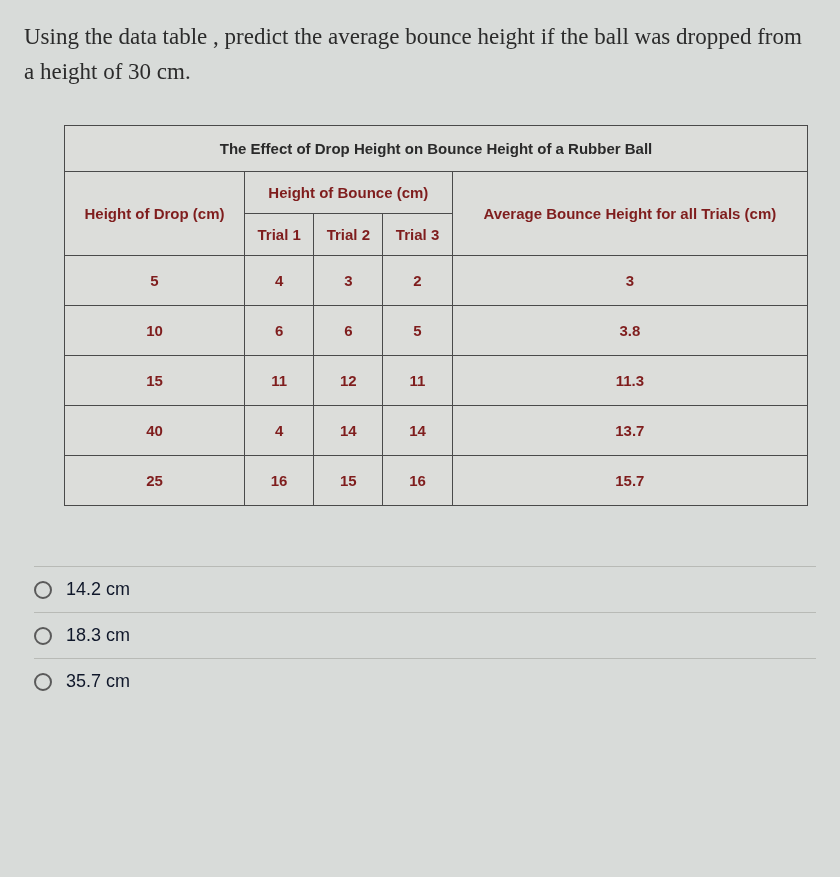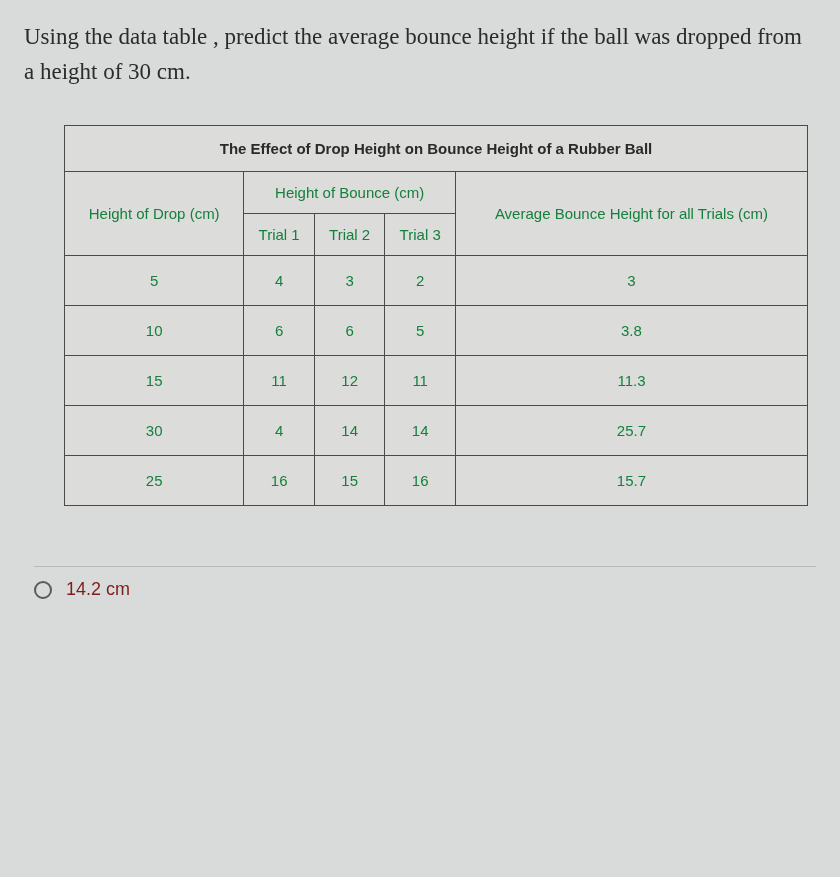--- a/index.html
+++ b/index.html
@@ -28,23 +28,23 @@
     }
     table {
       border-collapse: collapse;
       width: 744px;
       background: #dcddda;
     }
     td, th {
       border: 1.5px solid #4a4a4a;
       text-align: center;
       vertical-align: middle;
-      font-weight: normal;
+      font-weight: bold;
       font-size: 15px;
-      color: #15803d;
+      color: #7f1d1d;
     }
     .title-cell {
       font-weight: bold;
       font-size: 15px;
       padding: 14px 8px;
       color: #2a2a2a;
     }
     .header-cell {
       font-size: 15px;
       padding: 10px 8px;
@@ -59,21 +59,21 @@
     }
     .options {
       margin-left: 10px;
     }
     .option-row {
       display: flex;
       align-items: center;
       padding: 12px 0;
       border-top: 1px solid #b8bab6;
       font-size: 18px;
-      color: #7f1d1d;
+      color: #0f172a;
     }
     .option-row:first-child {
       border-top: 1px solid #b8bab6;
     }
     .radio {
       width: 18px;
       height: 18px;
       border: 2px solid #5a5a5a;
       border-radius: 50%;
       margin-right: 14px;
@@ -117,35 +117,43 @@
       <td class="data-cell">3.8</td>
     </tr>
     <tr>
       <td class="data-cell">15</td>
       <td class="data-cell">11</td>
       <td class="data-cell">12</td>
       <td class="data-cell">11</td>
       <td class="data-cell">11.3</td>
     </tr>
     <tr>
-      <td class="data-cell">30</td>
+      <td class="data-cell">40</td>
       <td class="data-cell">4</td>
       <td class="data-cell">14</td>
       <td class="data-cell">14</td>
-      <td class="data-cell">25.7</td>
+      <td class="data-cell">13.7</td>
     </tr>
     <tr>
       <td class="data-cell">25</td>
       <td class="data-cell">16</td>
       <td class="data-cell">15</td>
       <td class="data-cell">16</td>
       <td class="data-cell">15.7</td>
     </tr>
   </tbody>
     </table>
 </div>
 
 <div class="options">
   <div class="option-row">
     <span class="radio"></span>
     <span>14.2 cm</span>
   </div>
+  <div class="option-row">
+    <span class="radio"></span>
+    <span>18.3 cm</span>
+  </div>
+  <div class="option-row">
+    <span class="radio"></span>
+    <span>35.7 cm</span>
+  </div>
 </div>
 
 </body></html>

